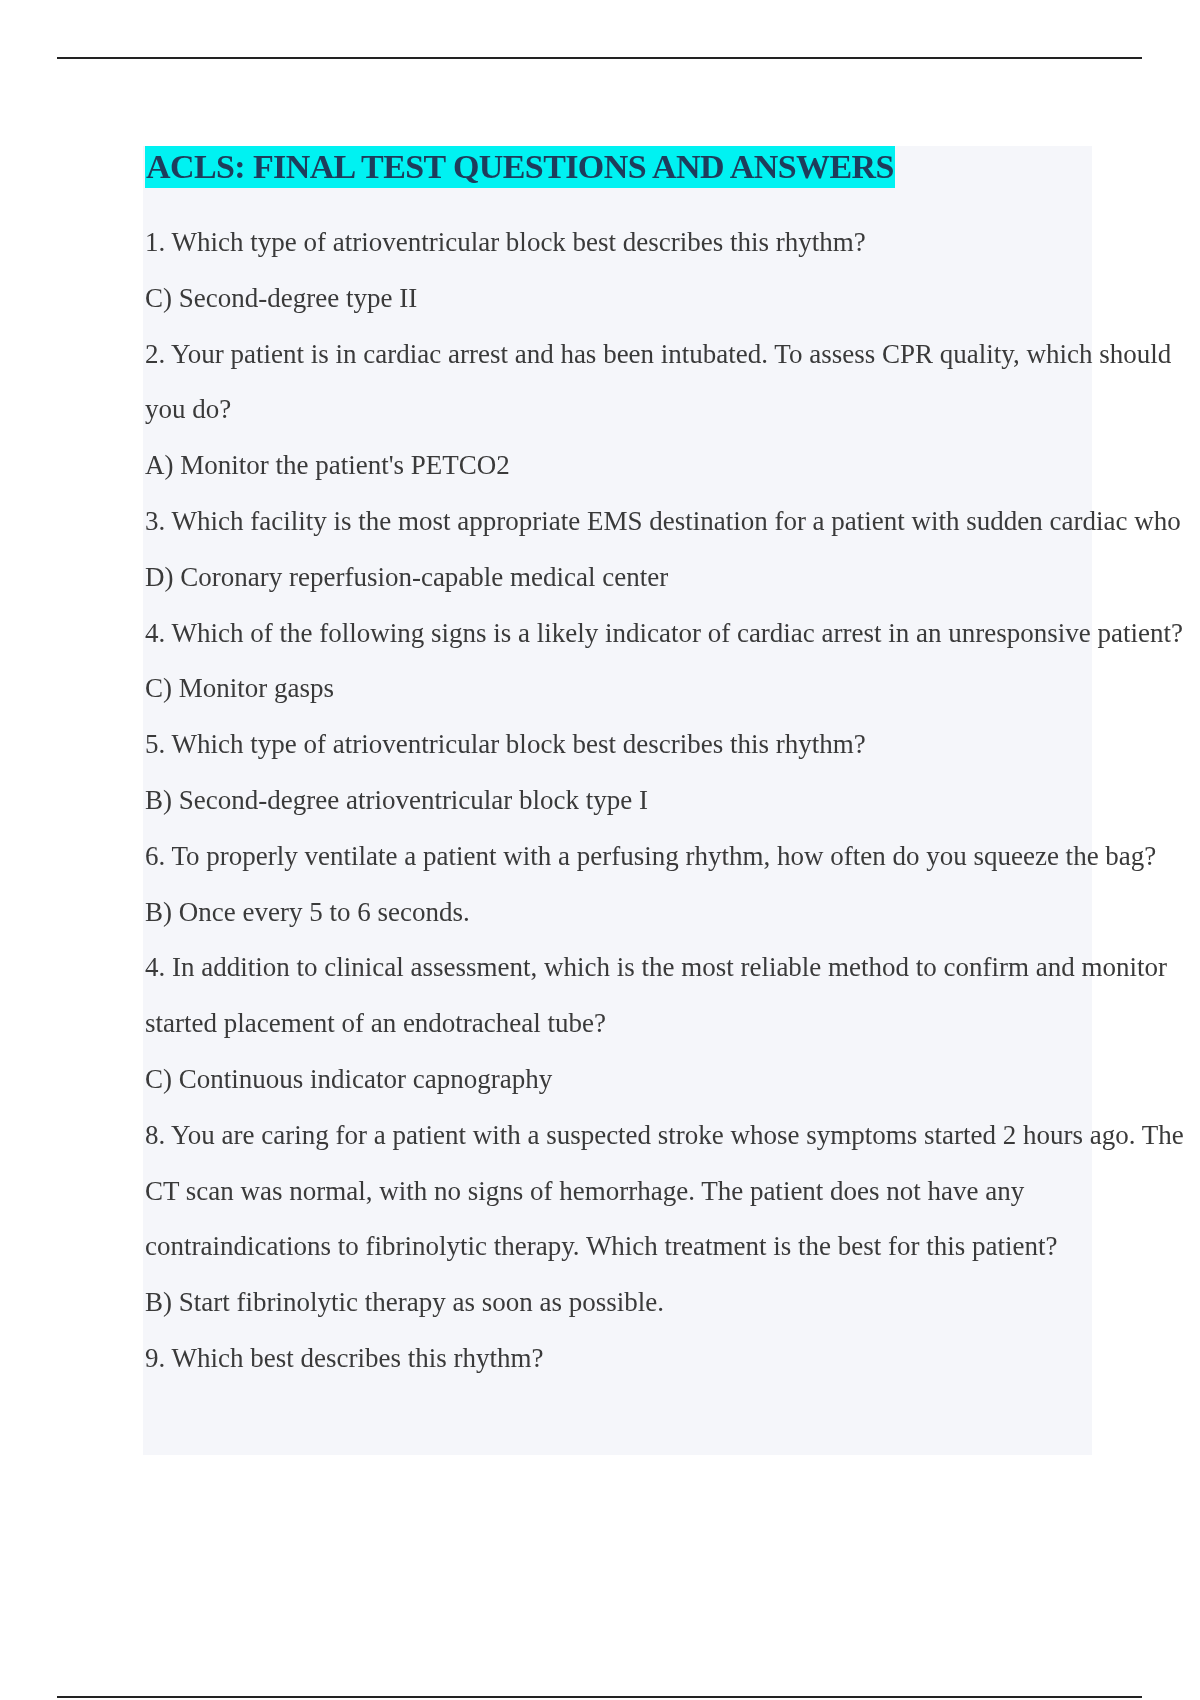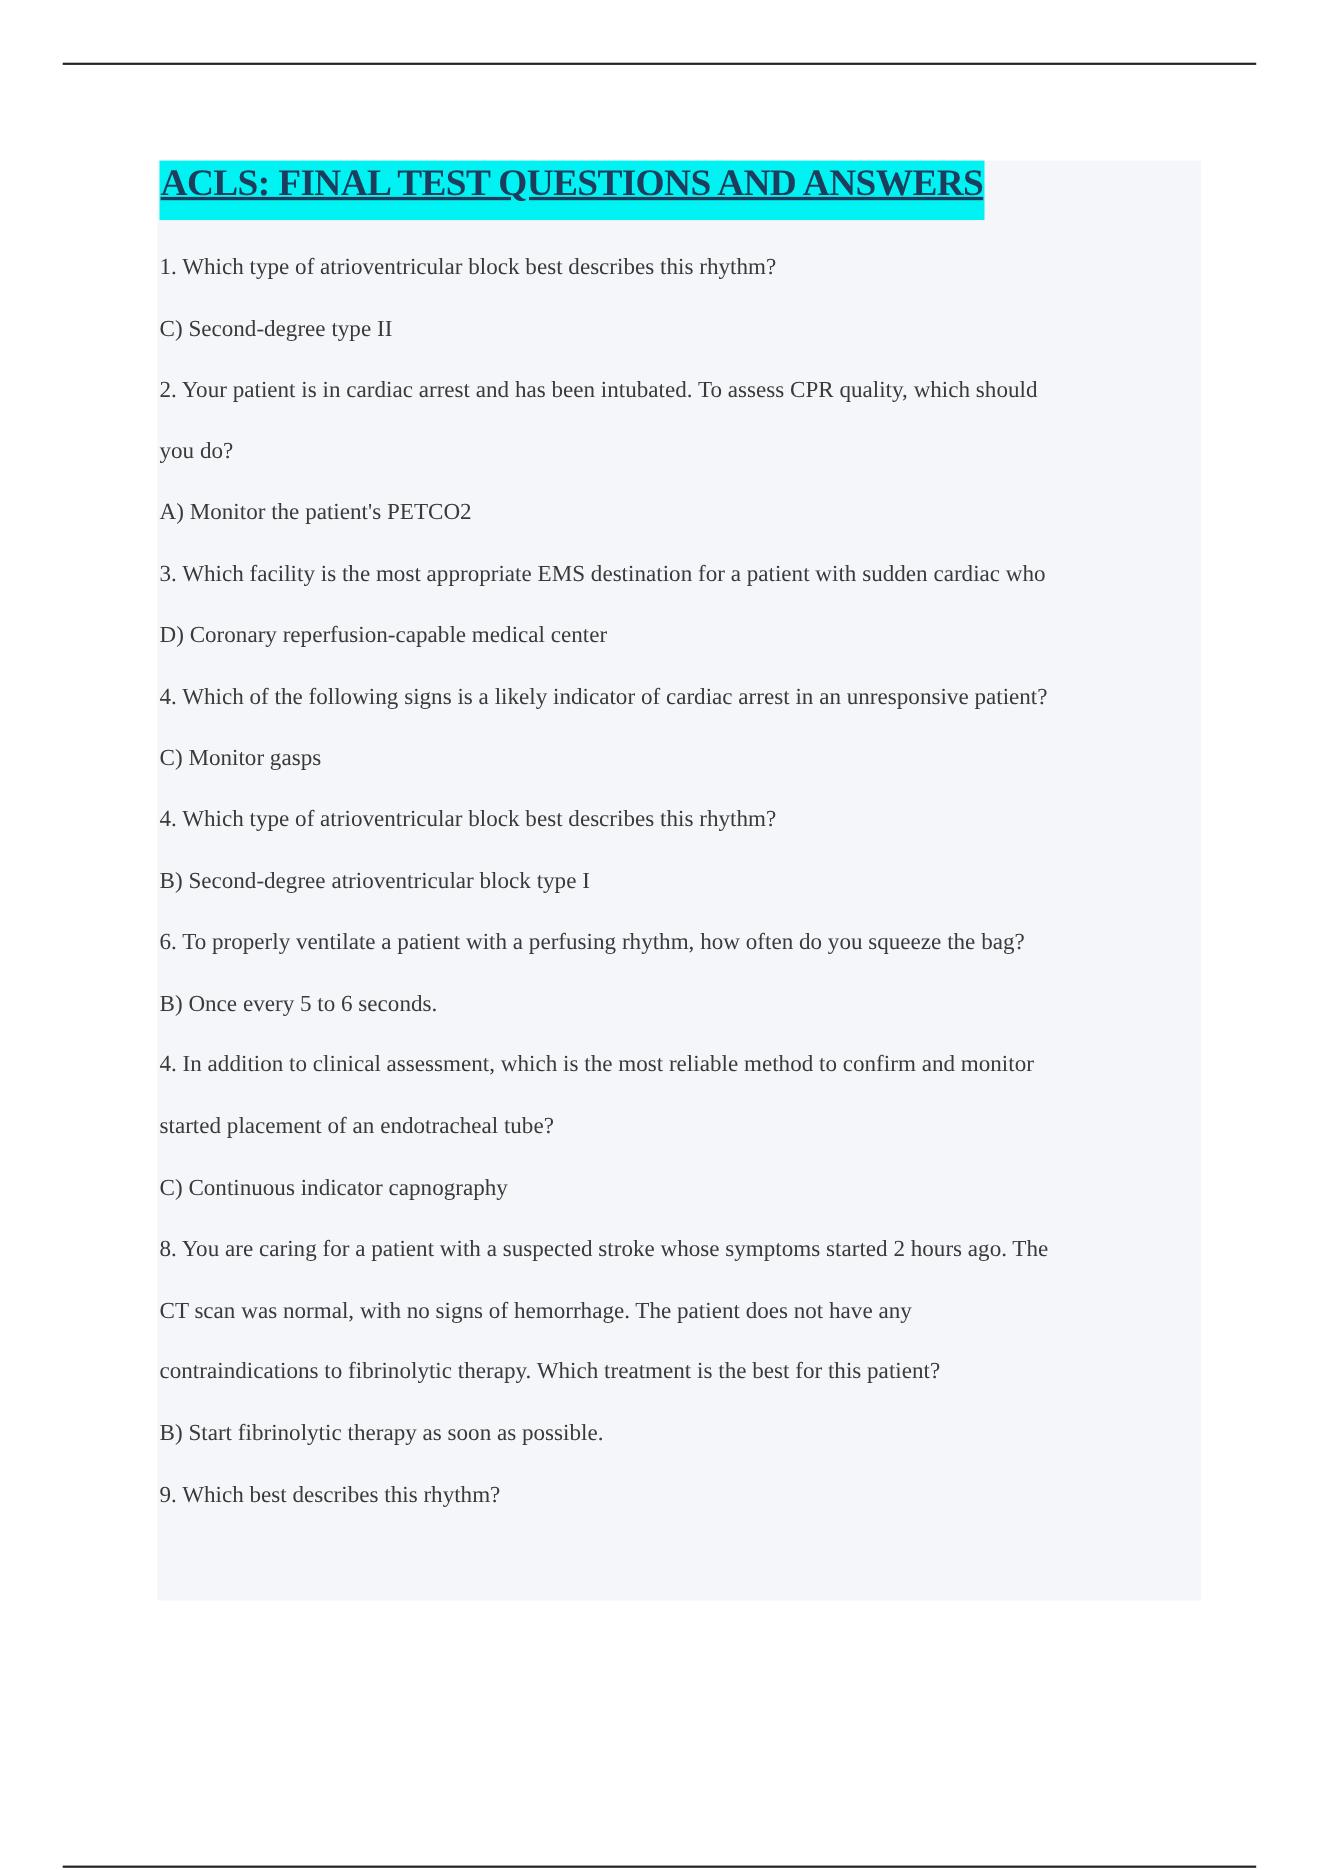--- a/index.html
+++ b/index.html
@@ -28,41 +28,40 @@
     left: 143px;
     top: 146px;
     width: 949px;
     height: 1309px;
     background: #f5f6fa;
   }
   .title {
     position: absolute;
     left: 2px;
     top: 0px;
-    height: 54px;
+    height: 42px;
     line-height: 42px;
     background: #00f2f2;
     color: #1e3d5c;
     font-weight: bold;
     font-size: 34px;
     letter-spacing: -0.6px;
     white-space: nowrap;
     padding: 0 1px;
-    text-decoration: underline;
   }
   .lines {
     position: absolute;
     left: 2px;
     top: 68px;
     width: 945px;
   }
   .line {
     height: 55.8px;
     line-height: 56px;
-    font-size: 21px;
+    font-size: 27px;
     color: #3a3a3a;
     white-space: nowrap;
   }
 </style>
 </head>
 <body>
 
 <div class="rule top"></div>
 
 <div class="content-box">
@@ -70,21 +69,21 @@
   <div class="lines">
     <div class="line">1. Which type of atrioventricular block best describes this rhythm?</div>
     <div class="line">C) Second-degree type II</div>
     <div class="line">2. Your patient is in cardiac arrest and has been intubated. To assess CPR quality, which should</div>
     <div class="line">you do?</div>
     <div class="line">A) Monitor the patient's PETCO2</div>
     <div class="line">3. Which facility is the most appropriate EMS destination for a patient with sudden cardiac who</div>
     <div class="line">D) Coronary reperfusion-capable medical center</div>
     <div class="line">4. Which of the following signs is a likely indicator of cardiac arrest in an unresponsive patient?</div>
     <div class="line">C) Monitor gasps</div>
-    <div class="line">4. Which type of atrioventricular block best describes this rhythm?</div>
+    <div class="line">5. Which type of atrioventricular block best describes this rhythm?</div>
     <div class="line">B) Second-degree atrioventricular block type I</div>
     <div class="line">6. To properly ventilate a patient with a perfusing rhythm, how often do you squeeze the bag?</div>
     <div class="line">B) Once every 5 to 6 seconds.</div>
     <div class="line">4. In addition to clinical assessment, which is the most reliable method to confirm and monitor</div>
     <div class="line">started placement of an endotracheal tube?</div>
     <div class="line">C) Continuous indicator capnography</div>
     <div class="line">8. You are caring for a patient with a suspected stroke whose symptoms started 2 hours ago. The</div>
     <div class="line">CT scan was normal, with no signs of hemorrhage. The patient does not have any</div>
     <div class="line">contraindications to fibrinolytic therapy. Which treatment is the best for this patient?</div>
     <div class="line">B) Start fibrinolytic therapy as soon as possible.</div>

